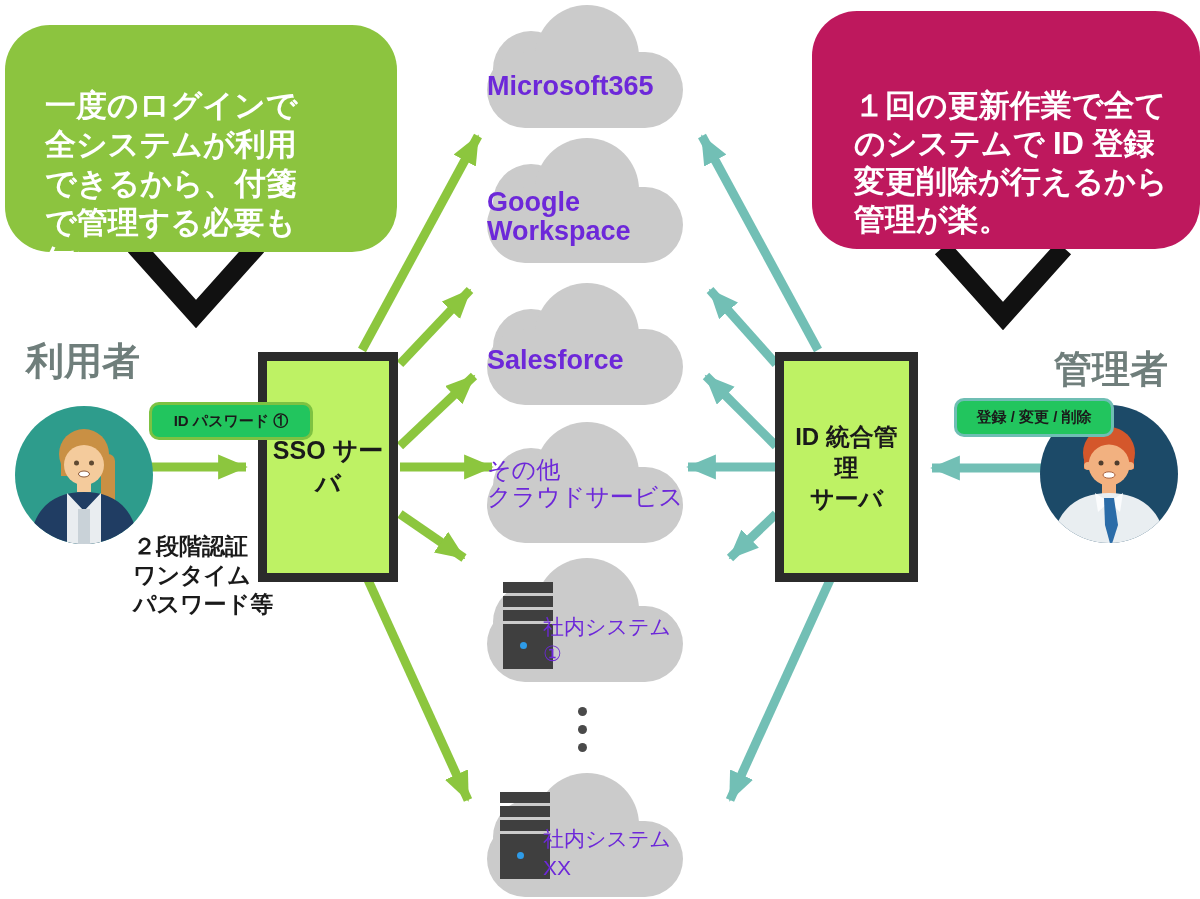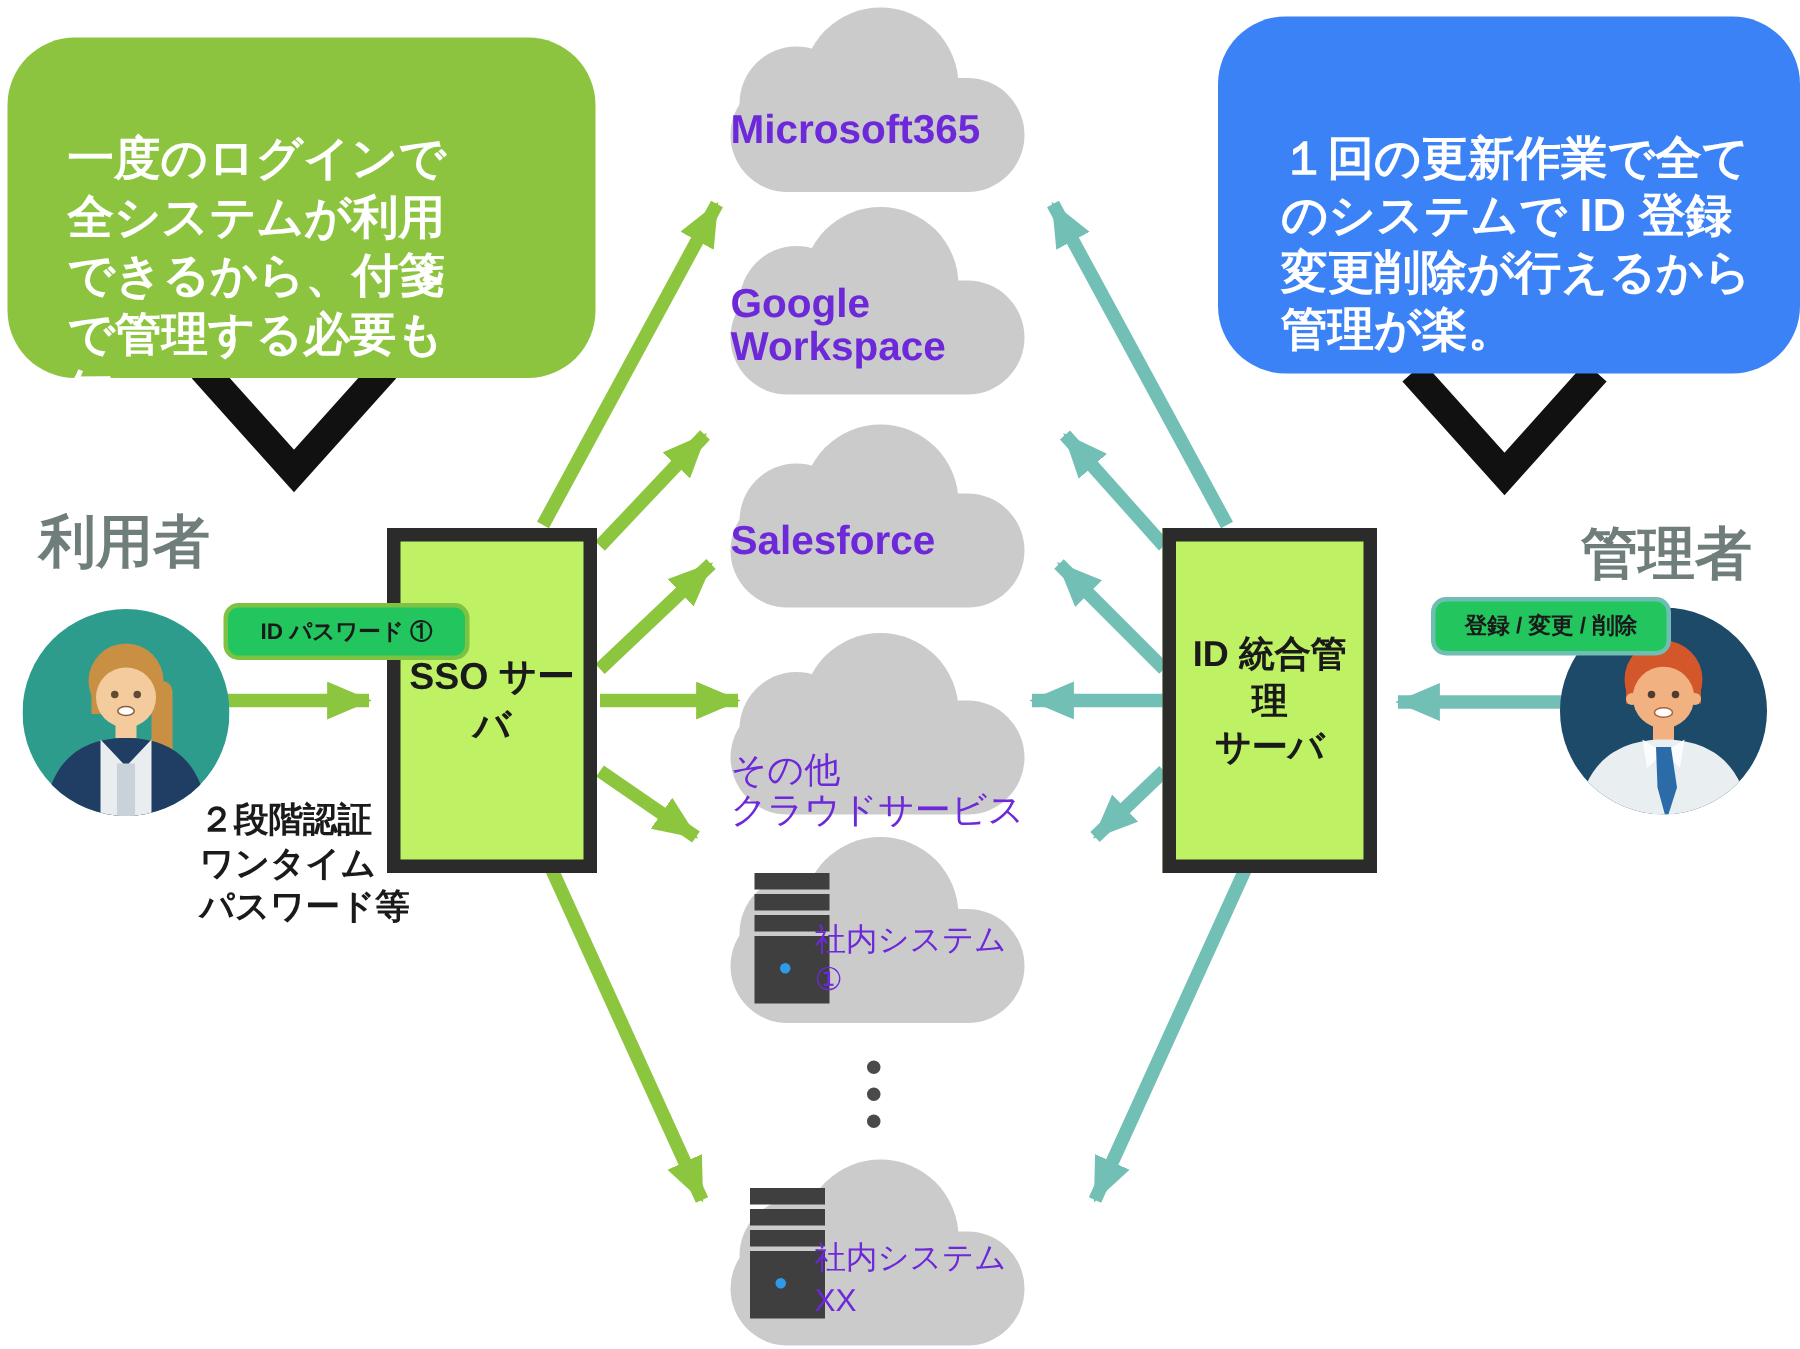--- a/index.html
+++ b/index.html
@@ -8,21 +8,21 @@
     font-family:"Liberation Sans",sans-serif;
   }
   .overlay{position:absolute;left:0;top:0;width:1200px;height:899px;z-index:1;}
 
   
   .bubble{
     position:absolute;z-index:3;border-radius:45px;color:#ffffff;font-weight:bold;
     font-size:31px;line-height:39px;white-space:pre-line;box-sizing:border-box;
   }
   .bubble-left{left:5px;top:25px;width:392px;height:227px;background:#8CC43F;padding:22px 20px 0 40px;}
-  .bubble-right{left:812px;top:11px;width:388px;height:238px;background:#3b82f6;padding:38px 20px 0 42px;line-height:38px;}
+  .bubble-right{left:812px;top:11px;width:388px;height:238px;background:#be185d;padding:38px 20px 0 42px;line-height:38px;}
 
   
   .actor-title{position:absolute;z-index:3;font-size:38px;font-weight:bold;color:#6F7E7B;}
   .title-user{left:26px;top:336px;}
   .title-admin{left:1048px;top:344px;width:120px;text-align:right;}
 
   
   .avatar{position:absolute;z-index:3;width:138px;height:138px;}
   .avatar-user{left:15px;top:406px;}
   .avatar-admin{left:1040px;top:405px;}
@@ -56,21 +56,21 @@
   .cloud .bump{left:48px;top:0;width:104px;height:104px;border-radius:50%;}
   .cloud .bump2{left:6px;top:26px;width:76px;height:76px;border-radius:50%;}
   .cloud .body{left:0;bottom:0;width:196px;height:76px;border-radius:38px;}
   .cloud-label{
     position:absolute;z-index:1;left:0;right:0;text-align:left;color:#6d28d9;
     white-space:pre-line;
   }
   .c1{left:487px;top:5px;height:123px;}   .c1 .cloud-label{top:66px;font-size:27px;font-weight:600;line-height:30px;}
   .c2{left:487px;top:138px;height:125px;} .c2 .cloud-label{top:50px;font-size:27px;font-weight:600;line-height:29px;}
   .c3{left:487px;top:283px;height:122px;} .c3 .cloud-label{top:62px;font-size:27px;font-weight:600;line-height:30px;}
-  .c4{left:487px;top:422px;height:121px;} .c4 .cloud-label{top:34px;font-size:24px;font-weight:500;line-height:27px;margin-top:44px;}
+  .c4{left:487px;top:422px;height:121px;} .c4 .cloud-label{top:34px;font-size:24px;font-weight:500;line-height:27px;}
   .c5{left:487px;top:558px;height:124px;} .c5 .cloud-label{left:56px;top:55px;font-size:21px;font-weight:500;line-height:27px;}
   .c6{left:487px;top:773px;height:124px;} .c6 .cloud-label{left:56px;top:51px;font-size:21px;font-weight:500;line-height:29px;}
 
   
   .server-icon{position:absolute;z-index:1;width:50px;}
   .c5 .server-icon{left:16px;top:24px;}
   .c6 .server-icon{left:13px;top:19px;}
   .server-icon .bar{width:50px;height:11px;background:#3F3F3F;margin-bottom:3px;}
   .server-icon .tower{position:relative;width:50px;height:45px;background:#3F3F3F;}
   .server-icon .led{position:absolute;left:17px;top:18px;width:7px;height:7px;border-radius:50%;background:#2E9BE8;}

